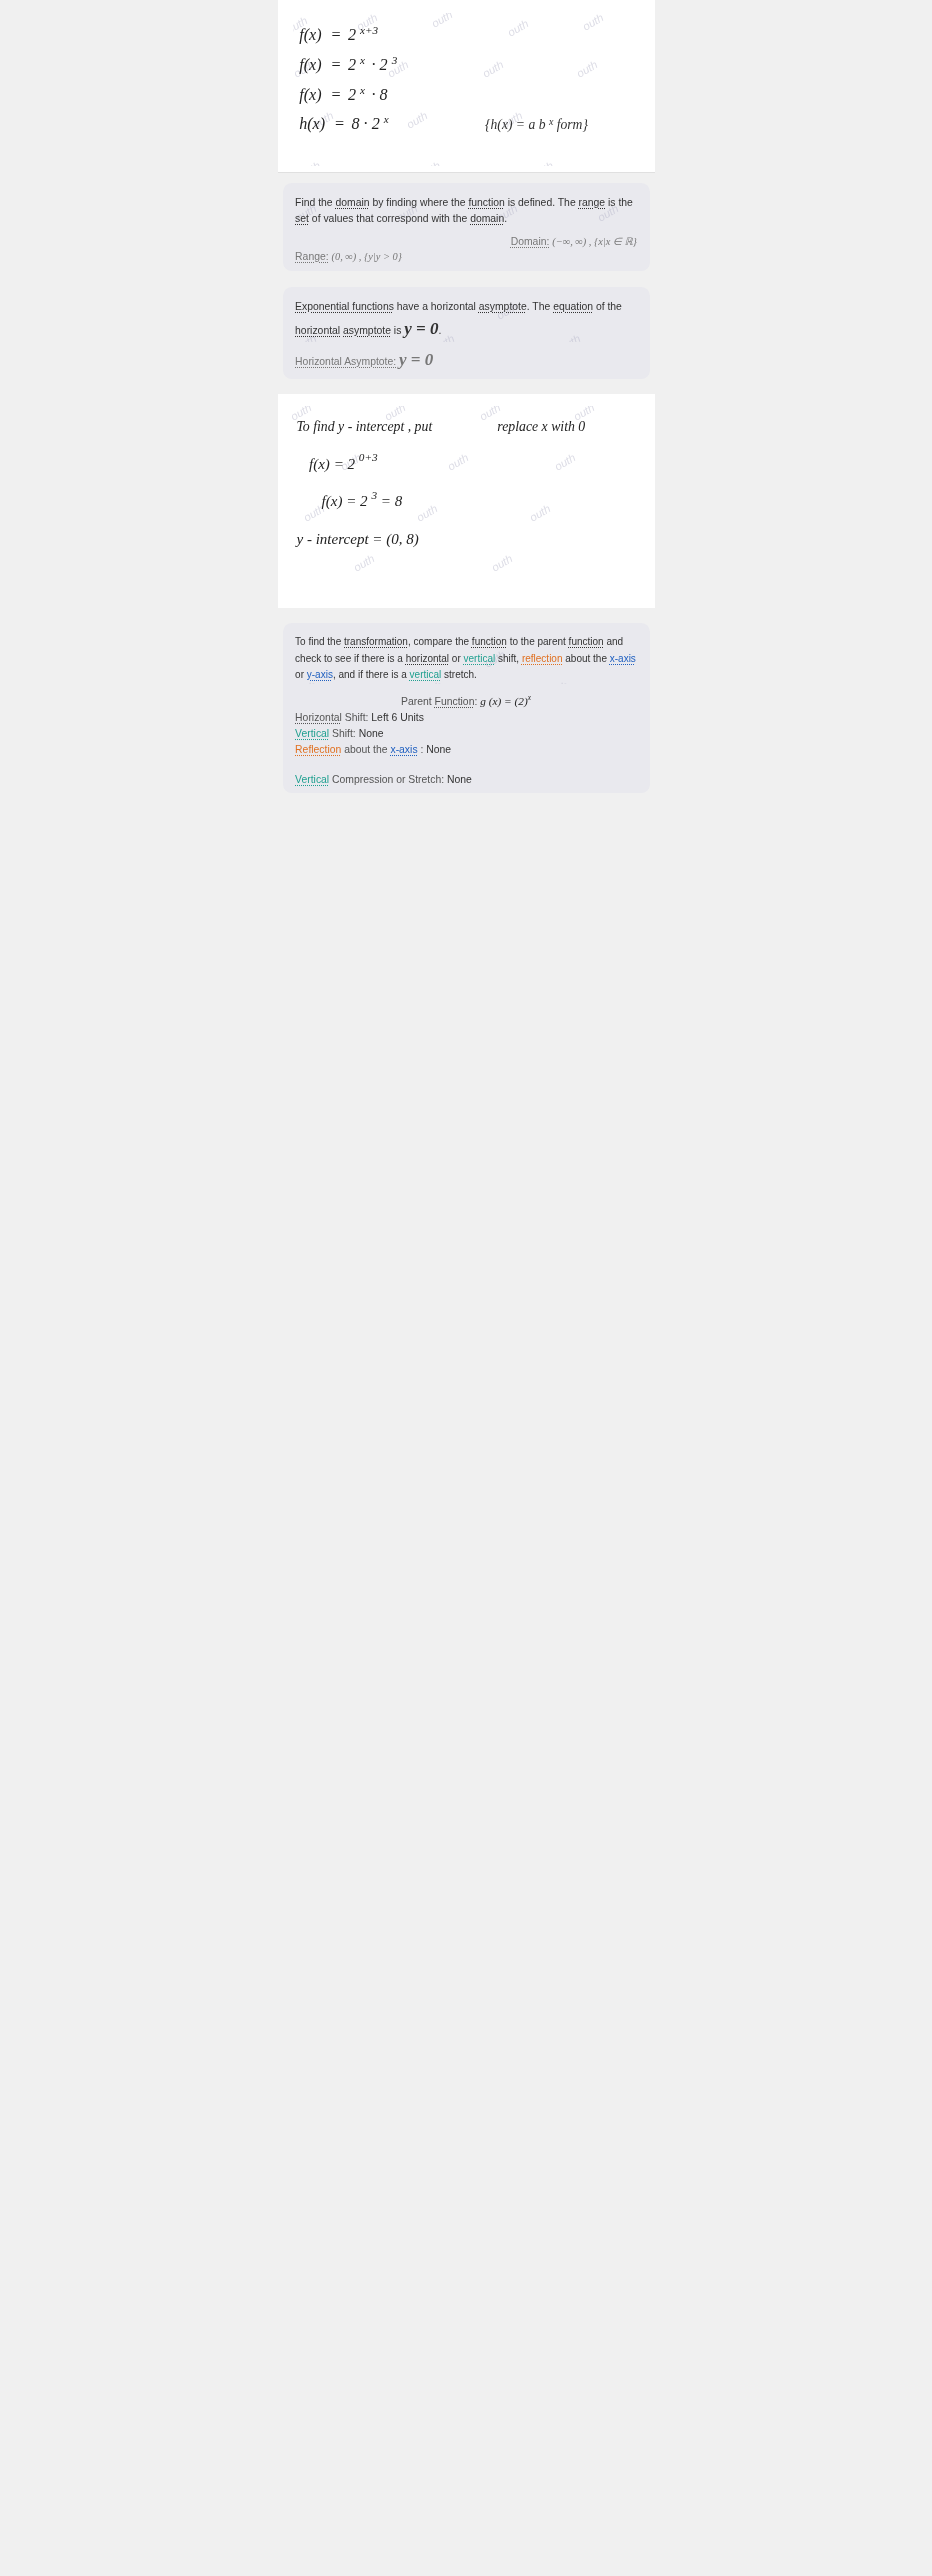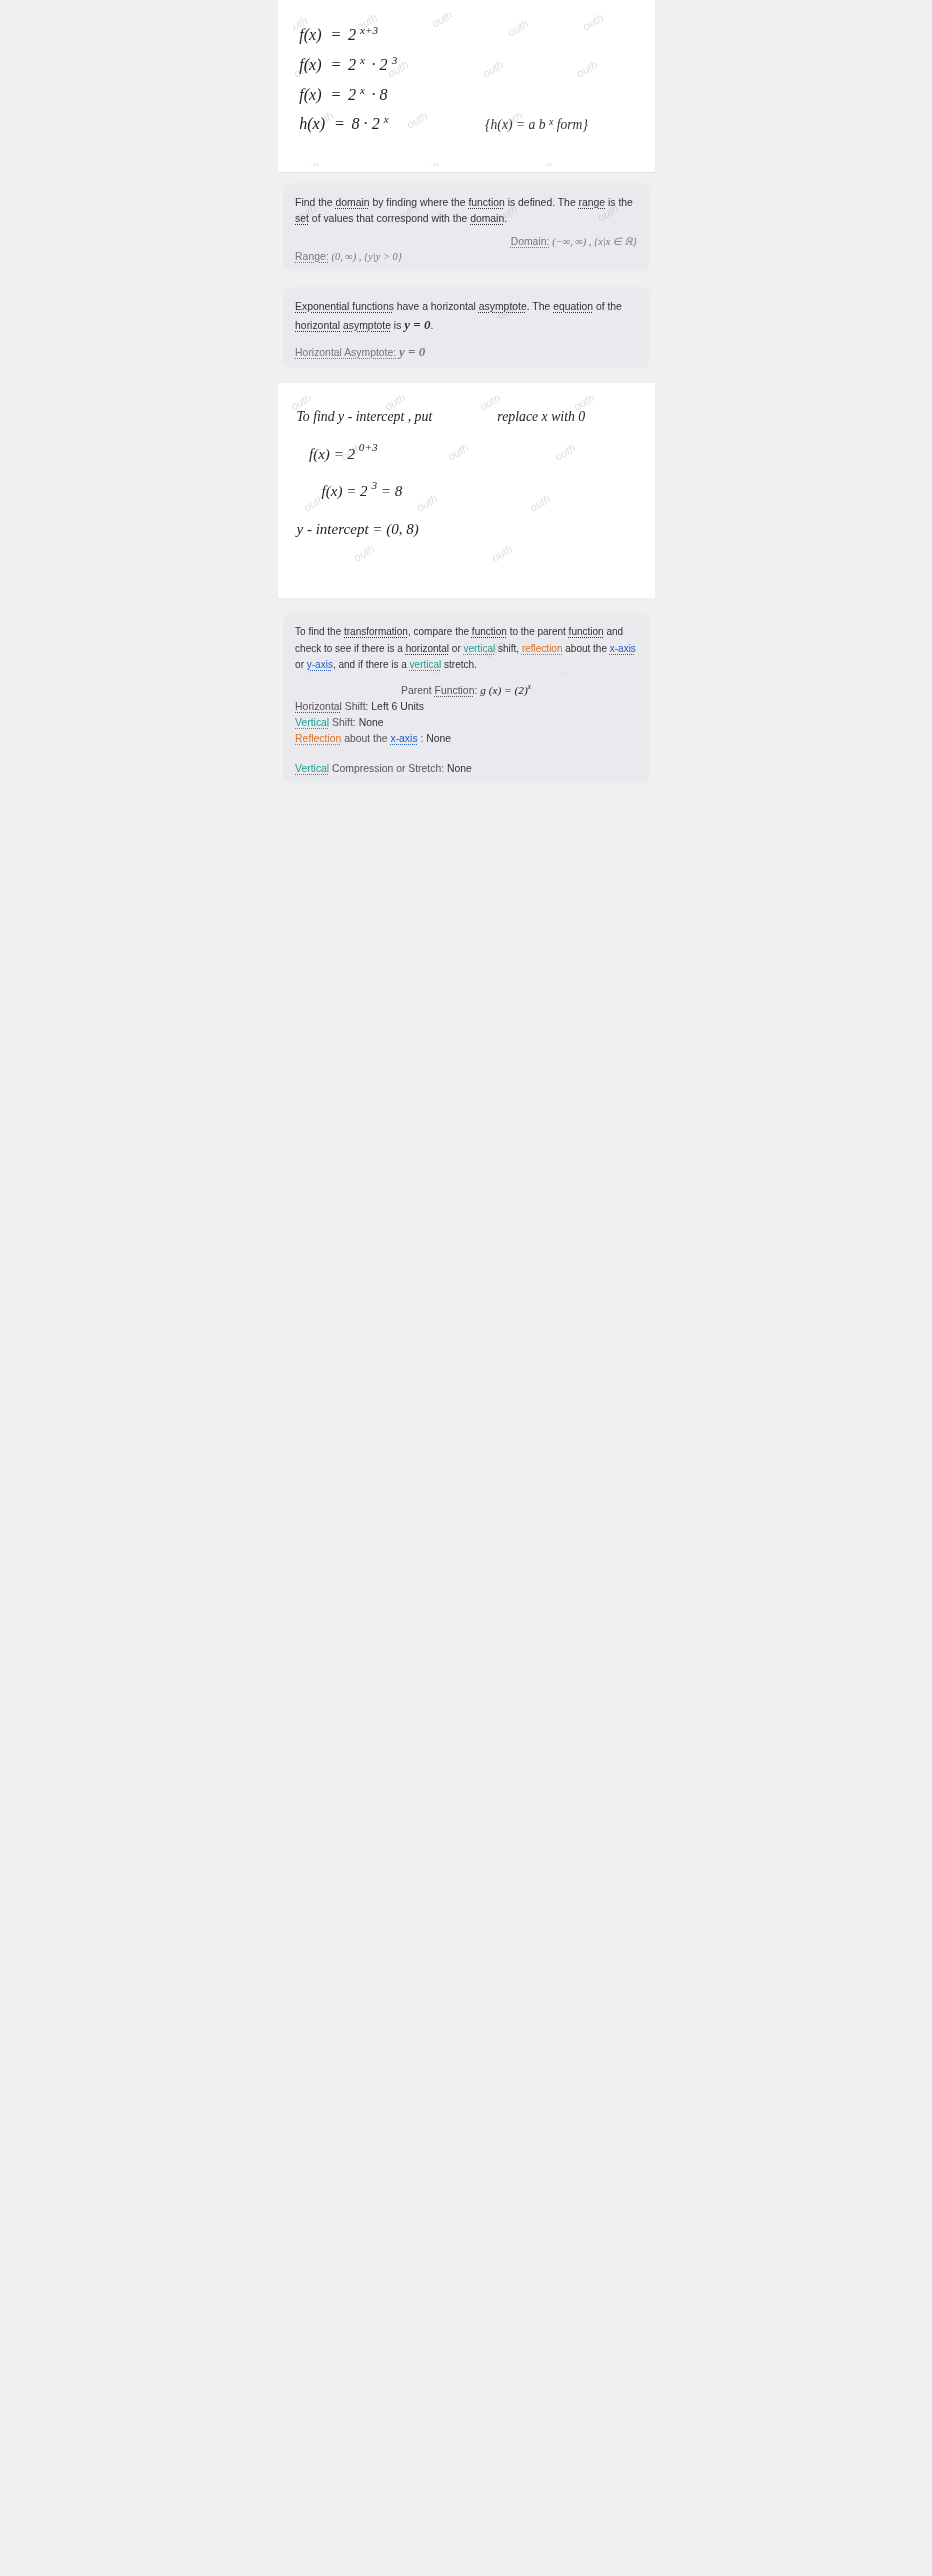--- a/index.html
+++ b/index.html
@@ -101,21 +101,21 @@
 
     .math-formula {
       font-style: italic;
       font-family: 'Times New Roman', serif;
     }
 
     .math-bold {
       font-style: italic;
       font-family: 'Times New Roman', serif;
       font-weight: bold;
-      font-size: 13px;
+      font-size: 17px;
     }
 
     .color-teal {
       color: #20a090;
     }
 
     .color-orange {
       color: #e07020;
     }
 

